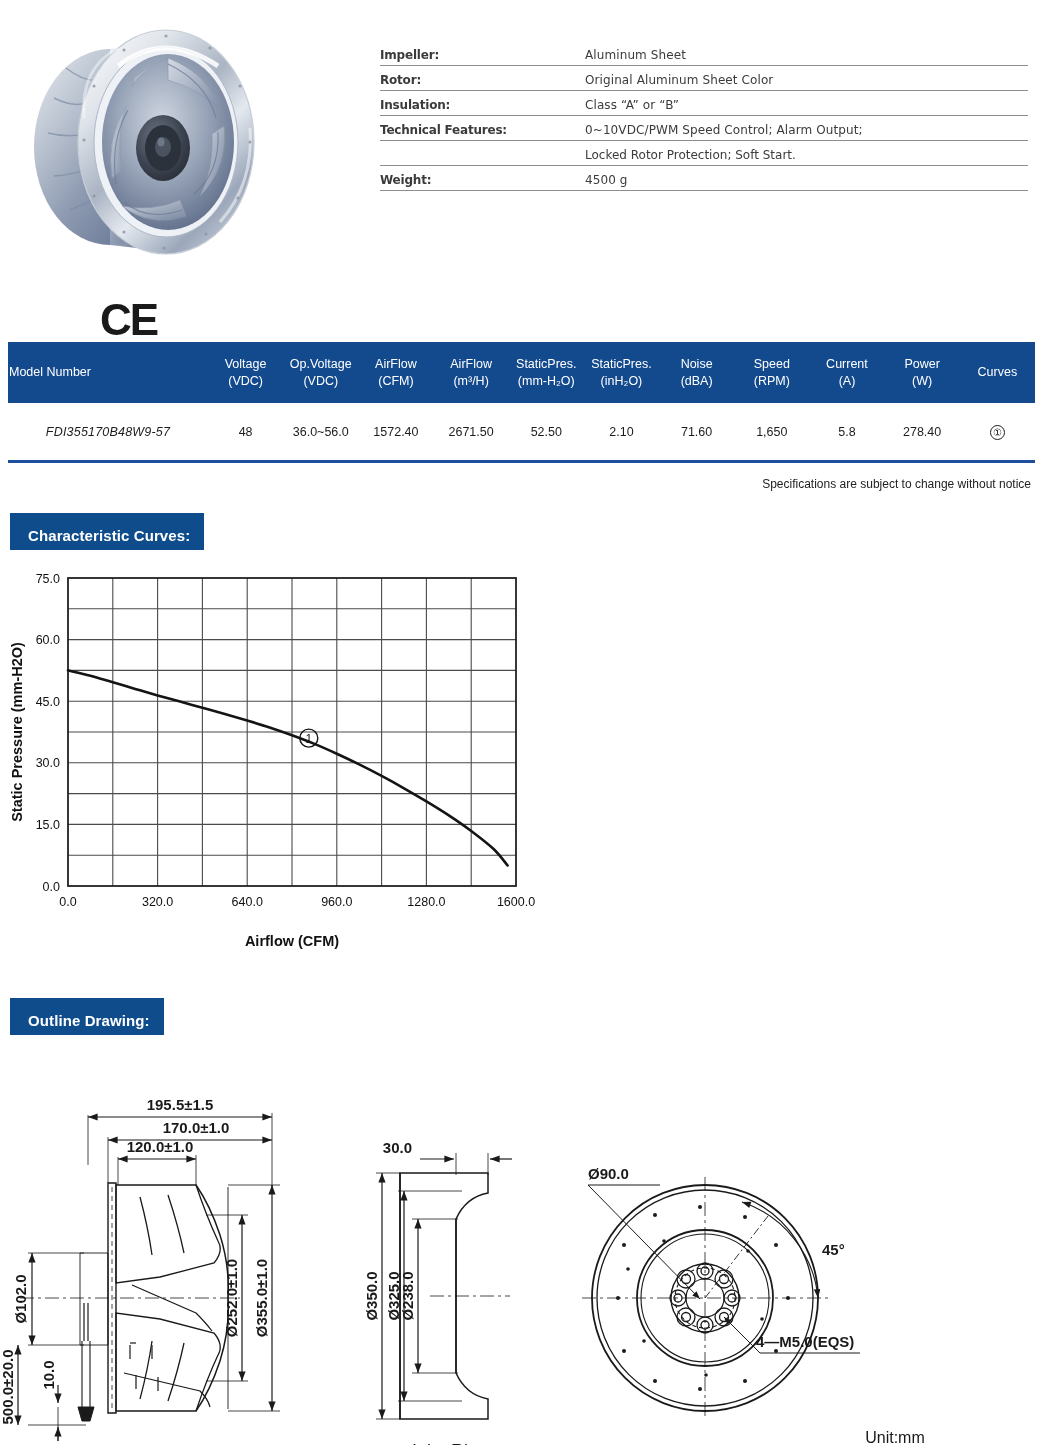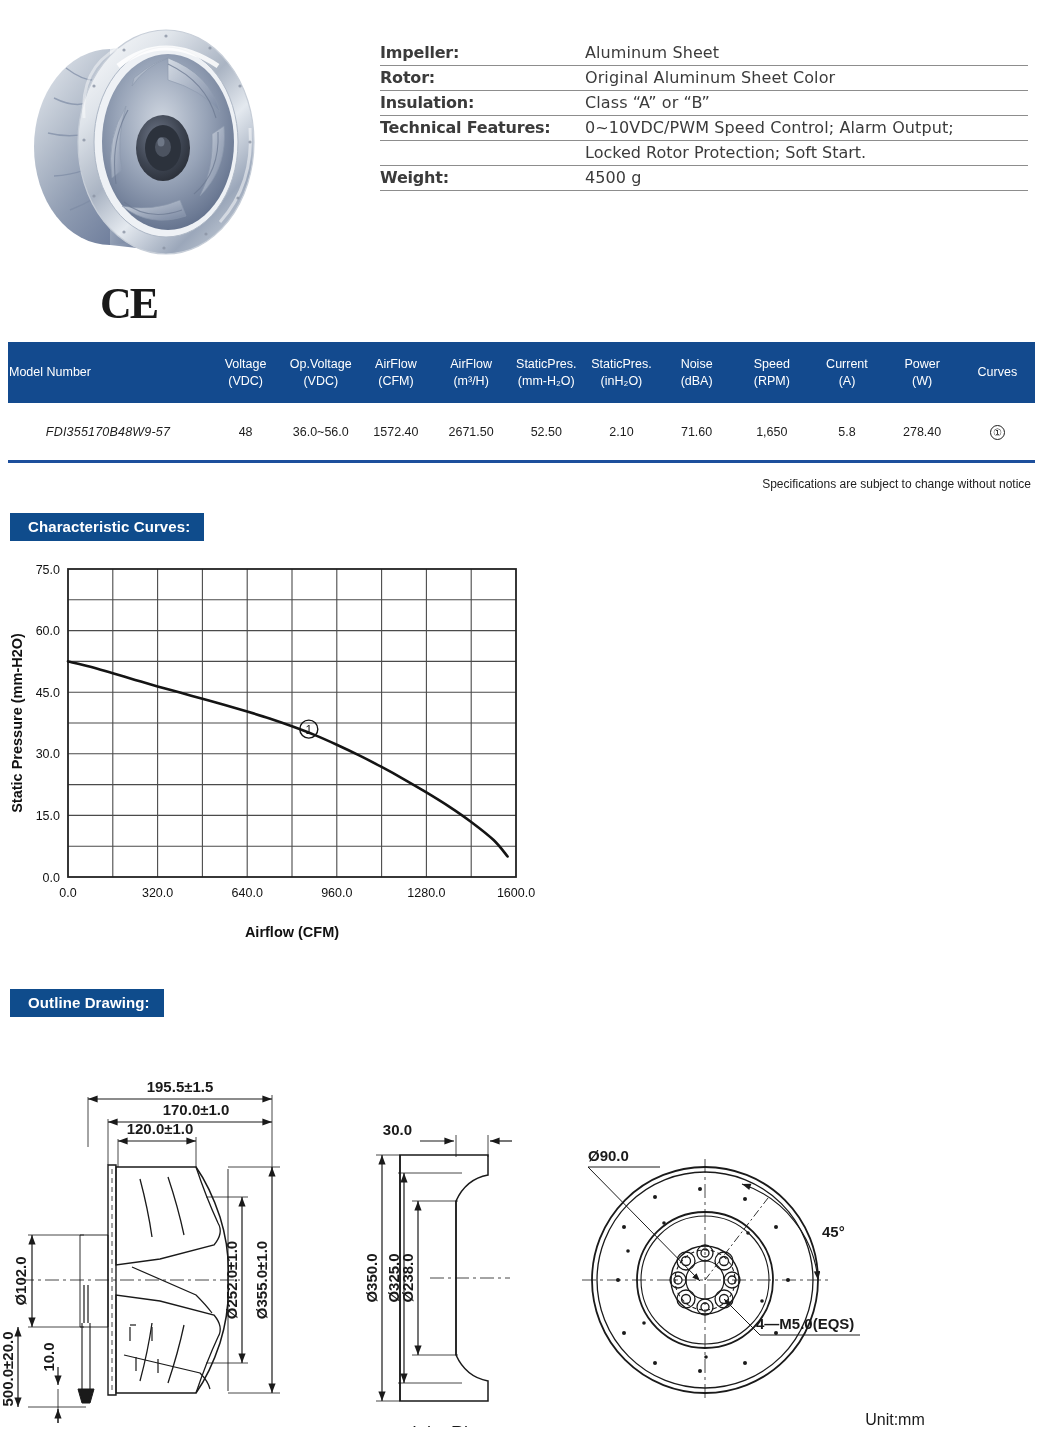--- a/index.html
+++ b/index.html
@@ -10,31 +10,31 @@
     font-family: "Liberation Sans", sans-serif;
     color: #231f20;
     position: relative;
     overflow: hidden;
   }
 
   
   .top-section { display: flex; width: 1043px; height: 330px; }
   .photo-col { width: 380px; position: relative; }
   .fan-photo { position: absolute; left: 14px; top: 8px; width: 250px; height: 265px; }
-  .ce-mark { position: absolute; left: 100px; top: 282px; font-size: 44px;
+  .ce-mark { position: absolute; left: 100px; top: 298px; font-size: 44px;
      font-weight: 700; letter-spacing: -2px; color: #1a1a1a;
-     font-family: Liberation Serif, serif; line-height: 1; }
+     font-family: Liberation Sans, sans-serif; line-height: 1; }
 
   .spec-col { width: 663px; padding-top: 40px; }
   table.spec-table { border-collapse: collapse; width: 648px; }
   table.spec-table td {
     border-bottom: 1px solid #8d8d8d;
     padding: 2px 0 3px 0;
     font-family: "DejaVu Sans", sans-serif;
-    font-size: 16px;
+    font-size: 12px;
     color: #3b3b3b;
     vertical-align: bottom;
     height: 25px;
   }
   td.spec-label { width: 205px; color: #1c1c1c; font-weight: 600;
     letter-spacing: -0.2px; font-size: 15.5px; padding-left: 5px; }
   td.spec-value { color: #57565a; letter-spacing: 0.1px; padding-left: 2px; }
   td.spec-cont { padding-left: 2px; color: #57565a; }
 
   
@@ -66,21 +66,21 @@
   .disclaimer { width: 1043px; text-align: right; padding: 14px 12px 0 0;
     font-size: 12px; color: #222; }
 
   
   .banner {
     display: inline-block;
     background: #0f4c8c;
     color: #ffffff;
     font-size: 15px;
     font-weight: 700;
-    padding: 5px 14px 6px 18px;
+    padding: 14px 14px 6px 18px;
     letter-spacing: 0.1px;
   }
   .banner-wrap { padding-left: 10px; }
 
   
   .chart-block { position: relative; width: 1043px; height: 440px; margin-top: 8px; }
   .chart-svg { position: absolute; left: 0; top: 10px; }
 
   
   .outline-block { position: relative; width: 1043px; height: 400px; margin-top: 6px; padding-left: 20px; }

